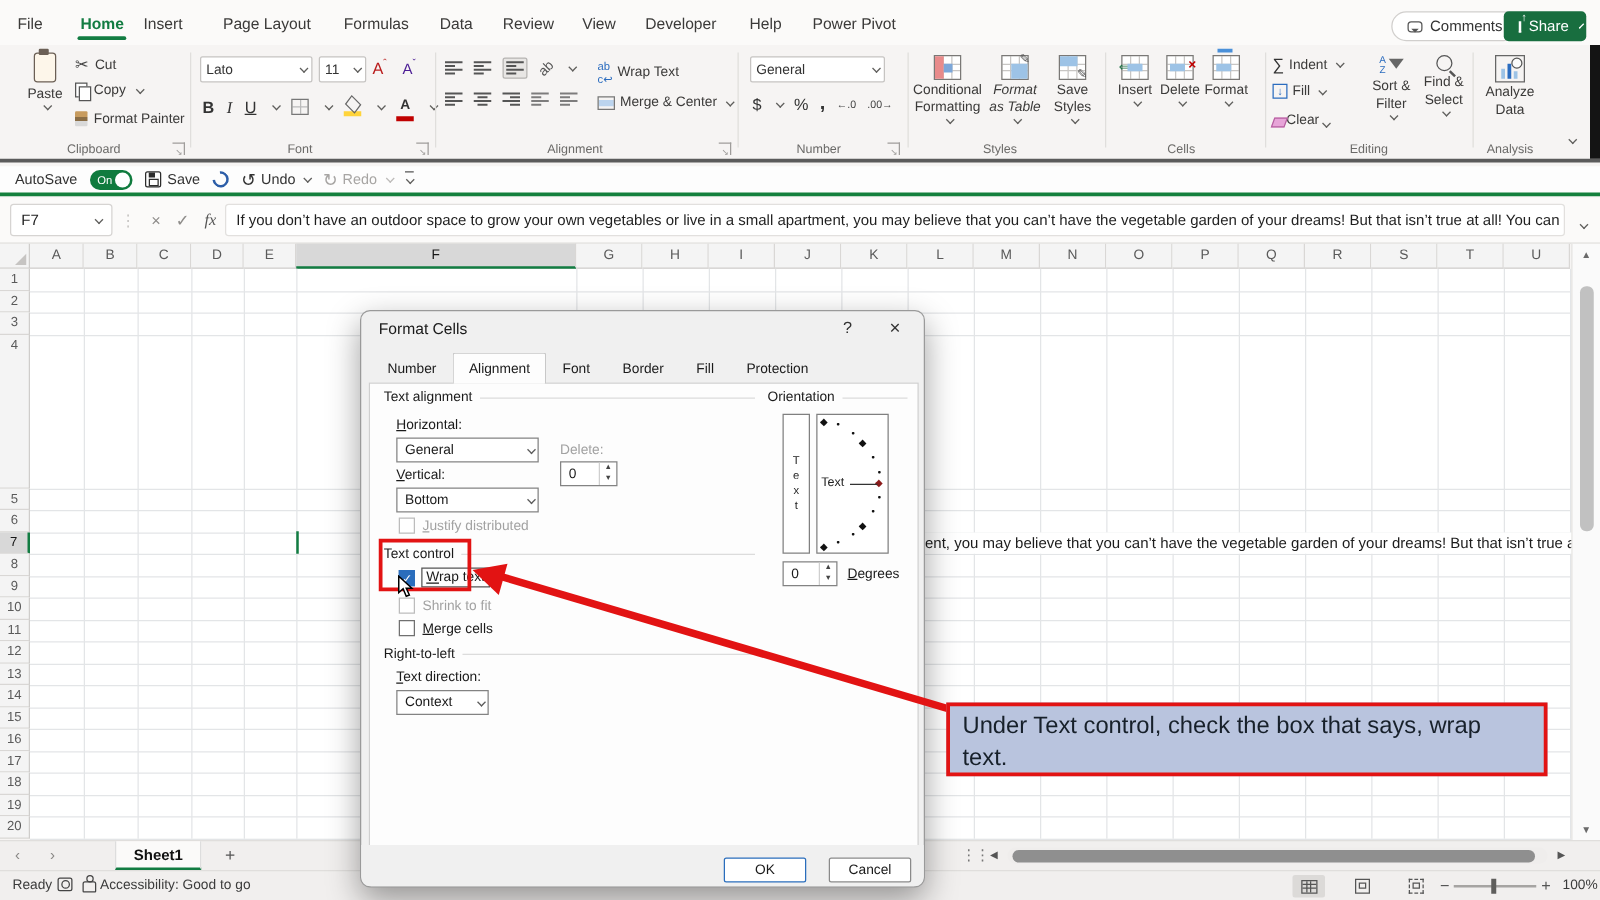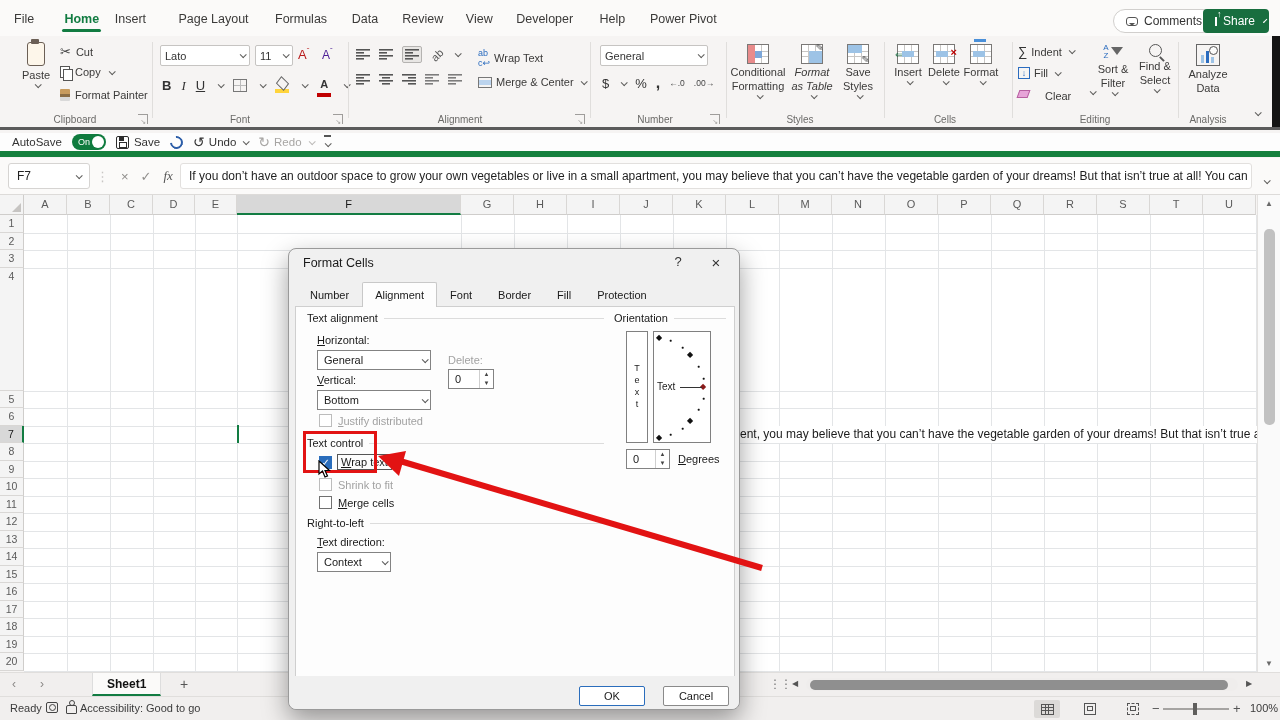--- a/index.html
+++ b/index.html
@@ -32,21 +32,21 @@
   .bigbtn { position:absolute; display:flex; flex-direction:column; align-items:center; font-size:11px; color:#3b3a39; text-align:center; line-height:1.25; }
   .lines { display:inline-block; width:14px; height:11px; }
   .l-left { background:linear-gradient(#555,#555) 0 0/100% 1.6px no-repeat,linear-gradient(#555,#555) 0 3px/60% 1.6px no-repeat,linear-gradient(#555,#555) 0 6px/100% 1.6px no-repeat,linear-gradient(#555,#555) 0 9px/60% 1.6px no-repeat; }
   .l-center { background:linear-gradient(#555,#555) 50% 0/100% 1.6px no-repeat,linear-gradient(#555,#555) 50% 3px/60% 1.6px no-repeat,linear-gradient(#555,#555) 50% 6px/100% 1.6px no-repeat,linear-gradient(#555,#555) 50% 9px/60% 1.6px no-repeat; }
   .l-right { background:linear-gradient(#555,#555) 100% 0/100% 1.6px no-repeat,linear-gradient(#555,#555) 100% 3px/60% 1.6px no-repeat,linear-gradient(#555,#555) 100% 6px/100% 1.6px no-repeat,linear-gradient(#555,#555) 100% 9px/60% 1.6px no-repeat; }
   .selbox { border:1px solid #b5b3b1; background:#e8e6e4; border-radius:2px; padding:2px; }
   .minigrid { display:inline-block; width:22px; height:20px; border:1.4px solid #7a7876; background:linear-gradient(#c8c6c4,#c8c6c4) 0 33%/100% 1px no-repeat,linear-gradient(#c8c6c4,#c8c6c4) 0 66%/100% 1px no-repeat,linear-gradient(#c8c6c4,#c8c6c4) 33% 0/1px 100% no-repeat,linear-gradient(#c8c6c4,#c8c6c4) 66% 0/1px 100% no-repeat; position:relative; background-color:#fff; }
   .ico-txt { font-size:13px; color:#444; }
 
   
-  #qat { position:absolute; left:0; top:133px; width:1280px; height:24px; background:#fdfdfd; border-bottom:6px solid #15803d; display:flex; align-items:center; gap:10px; padding-left:12px; font-size:11.5px; color:#333; }
+  #qat { position:absolute; left:0; top:133px; width:1280px; height:24px; background:#fdfdfd; border-bottom:3px solid #15803d; display:flex; align-items:center; gap:10px; padding-left:12px; font-size:11.5px; color:#333; }
   .toggle { width:34px; height:16px; border-radius:9px; background:#0f7b3e; position:relative; color:#fff; font-size:9px; }
   .toggle .on { position:absolute; left:6px; top:3px; }
   .toggle .knob { position:absolute; right:2px; top:2px; width:12px; height:12px; border-radius:50%; background:#fff; }
   .floppy { width:13px; height:13px; border:1.6px solid #2c2c2c; border-radius:2px; position:relative; }
   .floppy::after { content:""; position:absolute; left:2px; top:0; width:5px; height:4px; background:#2c2c2c; }
   .floppy::before { content:""; position:absolute; left:2px; bottom:0; width:6px; height:4px; border:1px solid #2c2c2c; }
   .loop { width:13px; height:13px; border:2px solid #2d5ea8; border-radius:50%; border-left-color:transparent; transform:rotate(40deg); }
   .grayed { color:#a7a5a3; }
   .grayed .chev{ border-color:#bdbbb9; }
 
@@ -320,21 +320,21 @@
     <div class="abs" style="left:1018px;top:8px;display:flex;align-items:center;gap:4px;">
       <span style="font-size:13px;color:#333;">∑</span>
       <span class="smalltxt">Indent</span>
         <span class="chev"></span>
     </div>
     <div class="abs" style="left:1018px;top:31px;display:flex;align-items:center;gap:4px;">
       <span style="width:12px;height:12px;border:1px solid #2b6cbf;color:#2b6cbf;font-size:9px;text-align:center;line-height:11px;">↓</span>
       <span class="smalltxt">Fill</span>
         <span class="chev"></span>
     </div>
-    <div class="abs" style="left:1018px;top:54px;display:flex;align-items:flex-start;gap:16px;">
+    <div class="abs" style="left:1018px;top:54px;display:flex;align-items:flex-end;gap:0;">
       <span style="width:11px;height:8px;background:#e7a4d8;border:1px solid #b65fa0;transform:skewX(-20deg);"></span>
       <span class="smalltxt">Clear</span>
         <span class="chev"></span>
     </div>
     <div class="bigbtn" style="left:1092px;top:8px;width:42px;">
       <span style="display:flex;gap:2px;align-items:flex-start;">
           <span style="font-size:8px;line-height:8px;color:#2b6cbf;">A<br>Z</span>
           <span style="display:inline-block;border-left:6px solid transparent;border-right:6px solid transparent;border-top:8px solid #666;margin-top:3px;"></span>
         </span>
       <span style="margin-top:3px;">Sort &amp; Filter</span>
@@ -629,16 +629,17 @@
     <div id="dlg-footer"></div>
     <div class="dbtn default" style="left:290px;top:437px;">OK</div>
     <div class="dbtn" style="left:374px;top:437px;">Cancel</div>
   </div>
 
   <div id="red-rect"></div>
   <svg id="arrow-svg">
     <line x1="762" y1="568" x2="400" y2="461" stroke="#e21313" stroke-width="6"></line>
     <polygon points="378,456 406,451 399,476" fill="#e21313"></polygon>
   </svg>
+  <div id="callout">Under Text control, check the box that says, wrap text.</div>
   <svg id="cursor-svg" width="13" height="18">
     <path d="M1,1 L1,14 L4.5,11 L7,17 L9.5,16 L7,10.5 L11.5,10.5 Z" fill="#fff" stroke="#000" stroke-width="1.2"></path>
   </svg>
 </div>
 
 </body></html>

